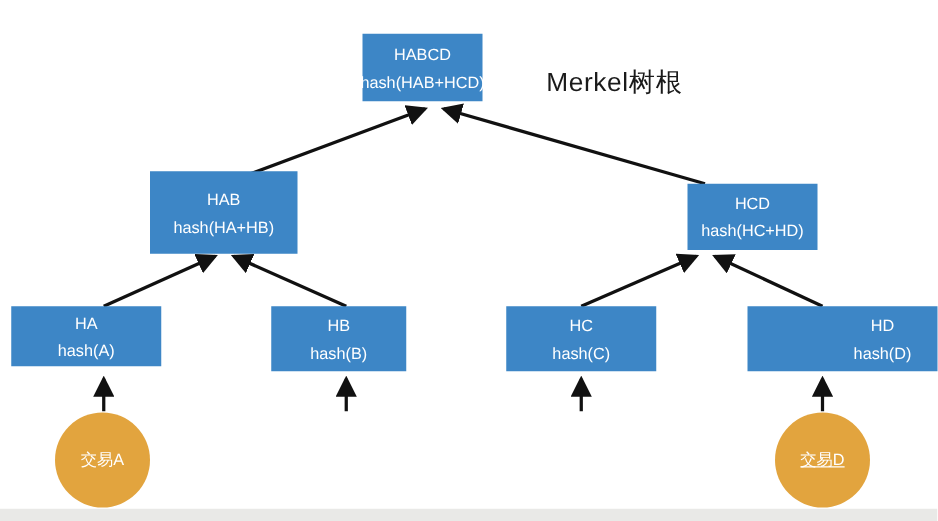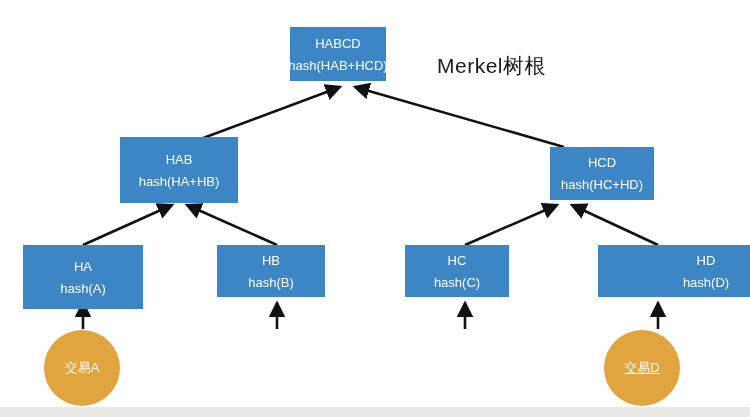--- a/index.html
+++ b/index.html
@@ -64,39 +64,39 @@
 
   <div class="node" style="left:120px;top:137px;width:118px;height:66px;">
     <div>HAB</div>
     <div>hash(HA+HB)</div>
   </div>
   <div class="node" style="left:505px;top:147px;width:104px;height:53px;margin-left:45px;">
     <div>HCD</div>
     <div>hash(HC+HD)</div>
   </div>
 
-  <div class="node" style="left:23px;top:245px;width:120px;height:64px;">
+  <div class="node" style="left:9px;top:245px;width:120px;height:48px;">
     <div>HA</div>
     <div>hash(A)</div>
   </div>
   <div class="node" style="left:217px;top:245px;width:108px;height:52px;">
     <div>HB</div>
     <div>hash(B)</div>
   </div>
-  <div class="node" style="left:405px;top:245px;width:104px;height:52px;">
+  <div class="node" style="left:405px;top:245px;width:120px;height:52px;">
     <div>HC</div>
     <div>hash(C)</div>
   </div>
   <div class="node" style="left:598px;top:245px;width:120px;height:52px;padding-left:48px;">
     <div>HD</div>
     <div>hash(D)</div>
   </div>
 
   <div class="leaf" style="left:44px;top:330px;">
     <span>交易A</span>
   </div>
-  <div class="leaf" style="left:604px;top:330px;text-decoration:underline;">
+  <div class="leaf" style="left:620px;top:330px;text-decoration:underline;">
     <span>交易D</span>
   </div>
 
   <div class="footer-bar"></div>
 
 </div>
 
 </body></html>

